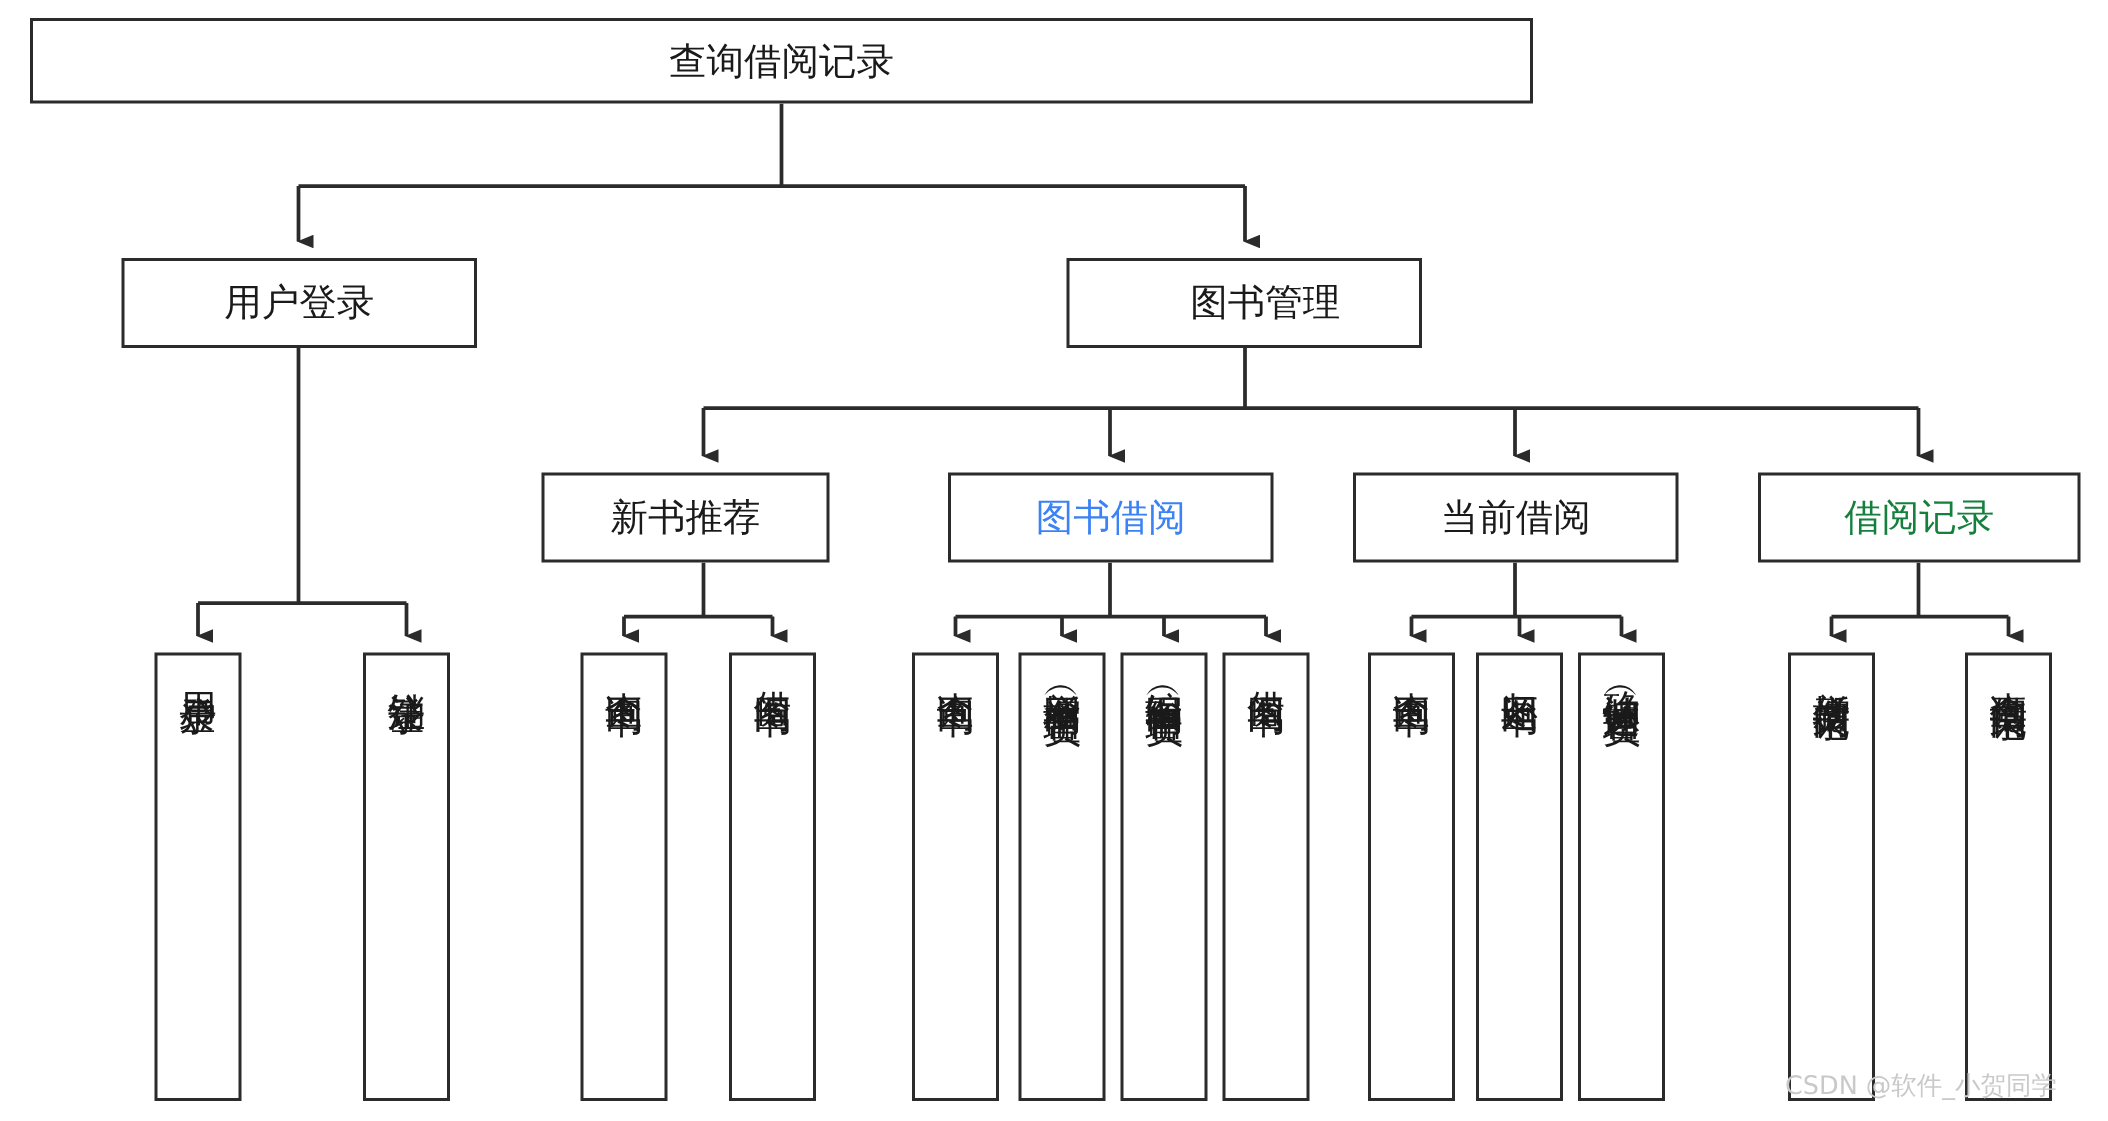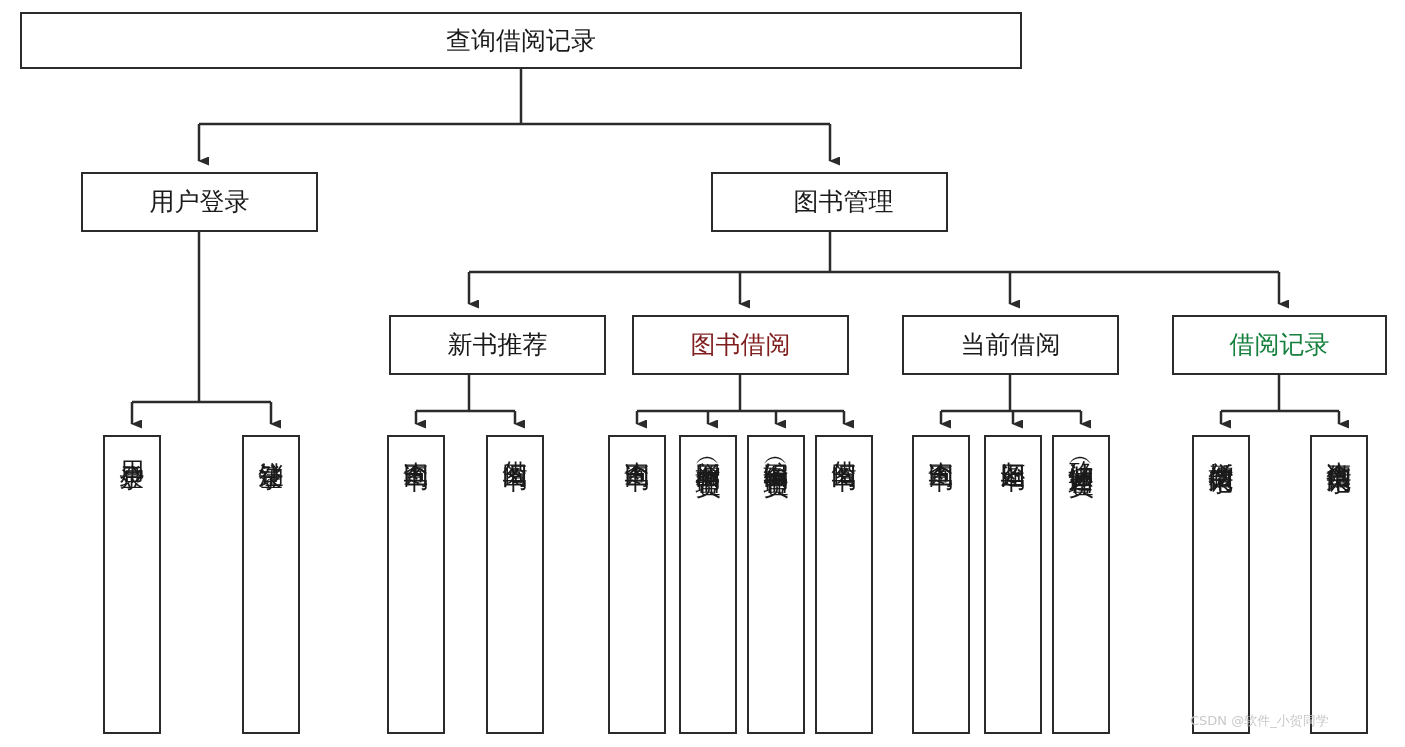--- a/index.html
+++ b/index.html
@@ -56,21 +56,21 @@
     writing-mode: vertical-rl;
     text-orientation: upright;
     font-size: 25px;
     letter-spacing: 2px;
     line-height: 1.0;
   }
   .watermark {
     position: absolute;
     left: 1190px;
     top: 712px;
-    font-size: 13px;
+    font-size: 17px;
     color: #c9c9c9;
     white-space: nowrap;
     z-index: 3;
     font-family: "DejaVu Sans", "Liberation Sans", sans-serif;
   }
 </style>
 </head>
 <body>
 
 <div id="diagram-root" style="background: rgb(255, 255, 255);">
@@ -147,25 +147,25 @@
     <span class="label" style="color: rgb(26, 26, 26);">查询借阅记录</span>
   </div>
 
   <div class="node horiz" style="left: 81px; top: 172px; width: 237px; height: 60px; border-color: rgb(43, 43, 43);">
     <span class="label" style="color: rgb(26, 26, 26);">用户登录</span>
   </div>
   <div class="node horiz" style="left: 711px; top: 172px; width: 237px; height: 60px; border-color: rgb(43, 43, 43); padding-left: 28px;">
     <span class="label" style="color: rgb(26, 26, 26);">图书管理</span>
   </div>
 
-  <div class="node horiz" style="left: 361px; top: 315px; width: 217px; height: 60px; border-color: rgb(43, 43, 43); margin-left: 28px;">
+  <div class="node horiz" style="left: 361px; top: 315px; width: 192px; height: 60px; border-color: rgb(43, 43, 43);">
     <span class="label" style="color: rgb(26, 26, 26);">新书推荐</span>
   </div>
   <div class="node horiz" style="left: 632px; top: 315px; width: 217px; height: 60px; border-color: rgb(43, 43, 43);">
-    <span class="label" style="color: #7f1d1d;">图书借阅</span>
+    <span class="label" style="color: #3b82f6;">图书借阅</span>
   </div>
   <div class="node horiz" style="left: 902px; top: 315px; width: 217px; height: 60px; border-color: rgb(43, 43, 43);">
     <span class="label" style="color: rgb(26, 26, 26);">当前借阅</span>
   </div>
   <div class="node horiz" style="left: 1172px; top: 315px; width: 215px; height: 60px; border-color: rgb(43, 43, 43);">
     <span class="label" style="color: #15803d;">借阅记录</span>
   </div>
 
   <div class="node vert" style="left: 103px; top: 435px; width: 58px; height: 299px; border-color: rgb(43, 43, 43);">
     <span class="label" style="color: rgb(26, 26, 26);">用户登录</span>

